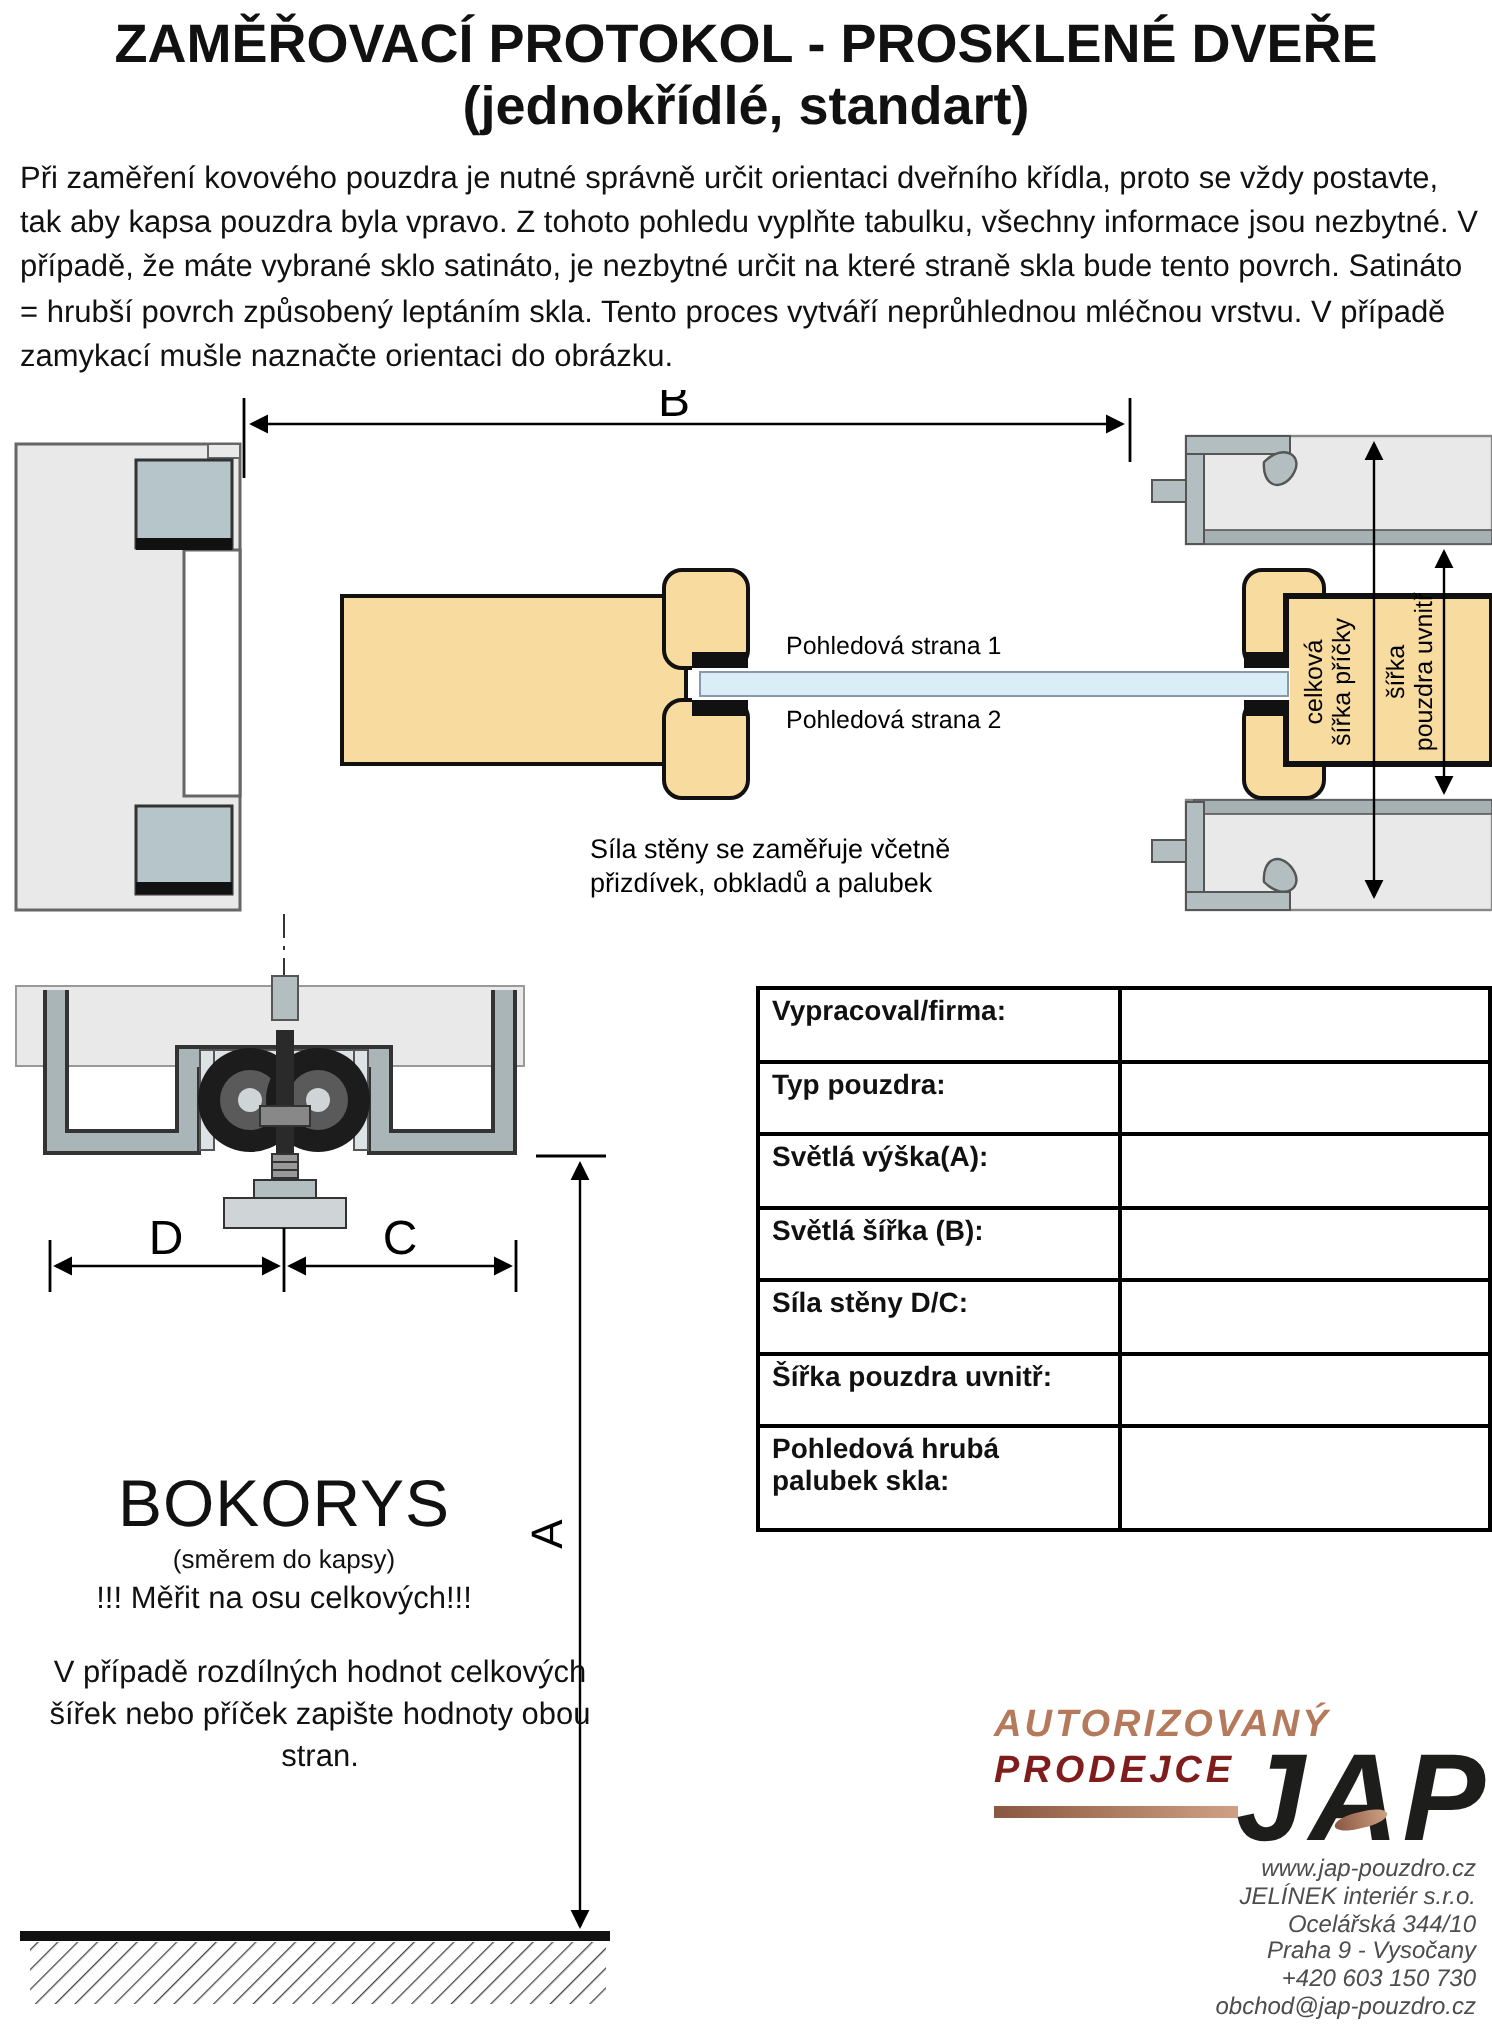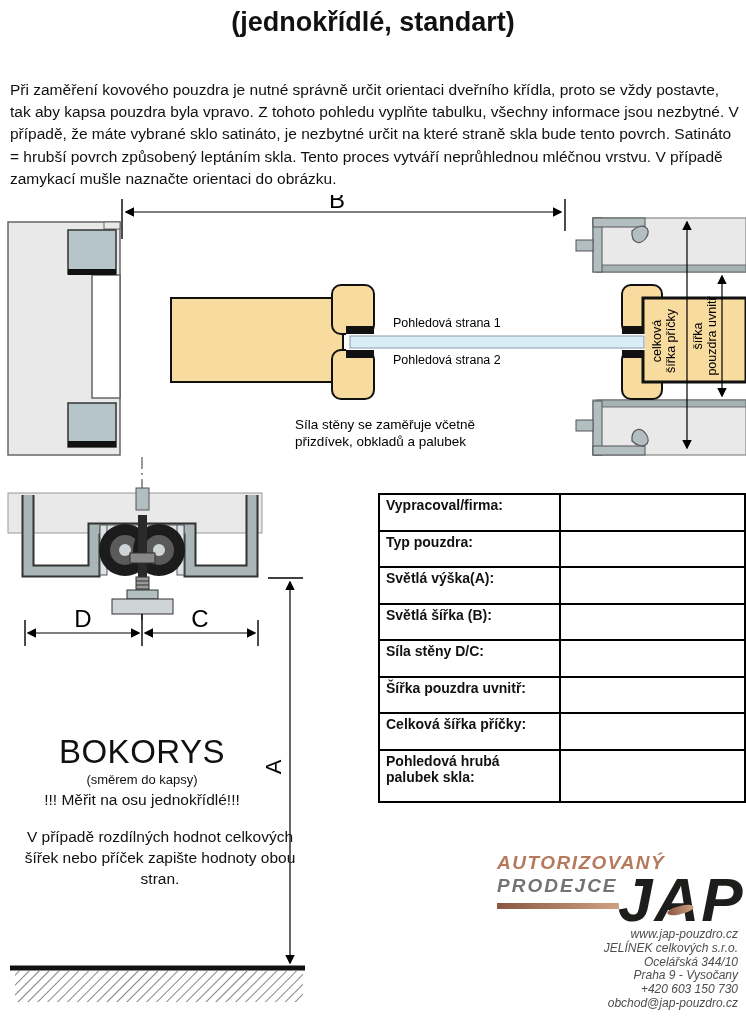--- a/index.html
+++ b/index.html
@@ -26,37 +26,38 @@
   .bok-sub1 { position:absolute; top:772px; left:10px; width:264px; text-align:center; font-size:13px; }
   .bok-sub2 { position:absolute; top:791px; left:10px; width:264px; text-align:center; font-size:15.5px; }
   .bok-note { position:absolute; top:826px; left:24px; width:272px; text-align:center;
               font-size:15.5px; line-height:21px; }
 
   
   .footer { position:absolute; top:848px; left:455px; width:287px; height:170px;font-style:italic; }
   .auth1 { position:absolute; top:4px; left:42px; font-weight:bold; font-size:19px;
            letter-spacing:1.5px; color:#b5795c; }
   .auth2 { position:absolute; top:27px; left:42px; font-weight:bold; font-size:19px;
-           letter-spacing:2px; color:#737373; }
+           letter-spacing:2px; color:#7f1d1d; }
   .auth-bar { position:absolute; top:55px; left:42px; width:122px; height:6px;
               background:linear-gradient(90deg,#8a5740,#cfa184); }
   .jap { position:absolute; top:21px; left:163px; font-weight:bold; font-size:62px;
          line-height:62px; letter-spacing:2px; color:#1d1d1b; }
   .jap-swoosh { position:absolute; top:58px; left:212px; width:27px; height:8px;
                 background:linear-gradient(90deg,#8a5740,#cfa184); border-radius:50% / 60%;
                 transform:rotate(-14deg); }
   .contact { position:absolute; top:80px; right:4px; text-align:right;
              font-size:12px; line-height:13.8px; color:#4d4d4d; }
 </style>
 </head>
 <body>
 
 <div id="page">
 
   <div class="title">
+    <div>ZAMĚŘOVACÍ PROTOKOL - PROSKLENÉ DVEŘE</div>
     <div>(jednokřídlé, standart)</div>
   </div>
 
   <div class="intro">Při zaměření kovového pouzdra je nutné správně určit orientaci dveřního křídla, proto se vždy postavte, tak aby kapsa pouzdra byla vpravo. Z tohoto pohledu vyplňte tabulku, všechny informace jsou nezbytné. V případě, že máte vybrané sklo satináto, je nezbytné určit na které straně skla bude tento povrch. Satináto = hrubší povrch způsobený leptáním skla. Tento proces vytváří neprůhlednou mléčnou vrstvu. V případě zamykací mušle naznačte orientaci do obrázku.</div>
 
   <svg style="position:absolute; top:195px; left:0;" width="746" height="262" viewBox="0 0 746 262">
     <defs>
       <marker id="ar" viewBox="0 0 10 10" refX="8.5" refY="5" markerWidth="8" markerHeight="8" orient="auto-start-reverse">
           <path d="M0,0 L10,5 L0,10 z" fill="#000"></path>
         </marker>
@@ -177,21 +178,21 @@
       <line x1="290" y1="127" x2="290" y2="508" stroke="#000" stroke-width="1.2" marker-start="url(#ar2)" marker-end="url(#ar2)"></line>
       <text transform="translate(281,312) rotate(-90)" font-size="22" text-anchor="middle">A</text>
     </g>
 
     <line x1="10" y1="513" x2="305" y2="513" stroke="#111" stroke-width="5"></line>
     <rect x="15" y="516" width="288" height="31" fill="url(#hatch)"></rect>
   </svg>
 
   <div class="bok-head">BOKORYS</div>
   <div class="bok-sub1">(směrem do kapsy)</div>
-  <div class="bok-sub2">!!! Měřit na osu jednokřídlé!!!</div>
+  <div class="bok-sub2">!!! Měřit na osu celkových!!!</div>
   <div class="bok-note">V případě rozdílných hodnot celkových šířek nebo příček zapište hodnoty obou stran.</div>
 
   <table class="form-table">
     <tbody>
       <tr>
           <td class="lbl">Vypracoval/firma:</td>
           <td class="val"></td>
         </tr>
       <tr>
           <td class="lbl">Typ pouzdra:</td>
@@ -204,42 +205,38 @@
       <tr>
           <td class="lbl">Světlá šířka (B):</td>
           <td class="val"></td>
         </tr>
       <tr>
           <td class="lbl">Síla stěny D/C:</td>
           <td class="val"></td>
         </tr>
       <tr>
           <td class="lbl">Šířka pouzdra uvnitř:</td>
-          <td class="val"></td>
-        </tr>
-      <tr>
-          <td class="lbl">Celková šířka příčky:</td>
           <td class="val"></td>
         </tr>
       <tr>
           <td class="lbl">Pohledová hrubá palubek skla:</td>
           <td class="val"></td>
         </tr>
     </tbody>
   </table>
 
   <div class="footer">
     <div class="auth1">AUTORIZOVANÝ</div>
     <div class="auth2">PRODEJCE</div>
     <div class="auth-bar"></div>
     <div class="jap">JAP</div>
     <div class="jap-swoosh"></div>
     <div class="contact">
       <div>www.jap-pouzdro.cz</div>
-      <div>JELÍNEK celkových s.r.o.</div>
+      <div>JELÍNEK interiér s.r.o.</div>
       <div>Ocelářská 344/10</div>
       <div>Praha 9 - Vysočany</div>
       <div>+420 603 150 730</div>
       <div>obchod@jap-pouzdro.cz</div>
     </div>
   </div>
 
 </div>
 
 </body></html>

